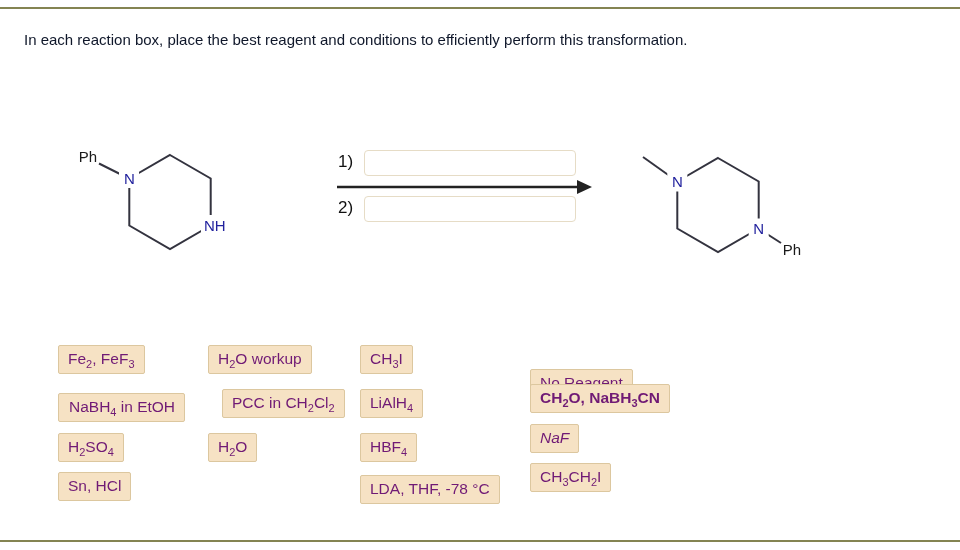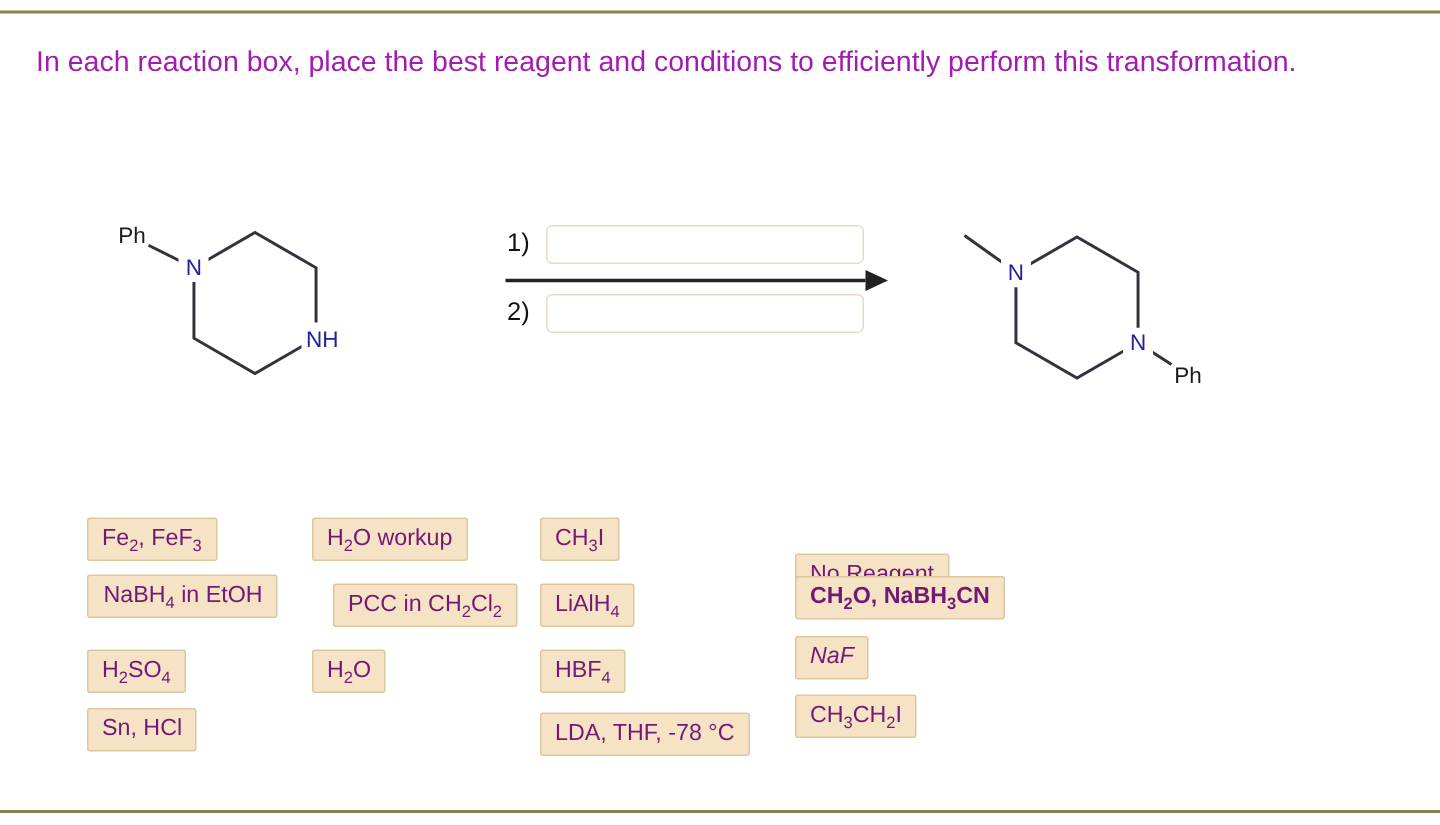--- a/index.html
+++ b/index.html
@@ -12,21 +12,21 @@
     color: #111;
   }
   .rule {
     position: absolute; left: 0; width: 960px; height: 2px;
     background: var(--rule-color, #848452);
   }
   .rule.top { top: 7px; }
   .rule.bottom { top: 540px; }
   .page-title {
     position: absolute; left: 24px; top: 31px; width: 930px;
-    font-size: 19px; color: #a21caf;
+    font-size: 15px; color: #0f172a;
   }
   .step-label {
     position: absolute; font-size: 17px; color: #111;
   }
   .step-input {
     position: absolute; left: 364px; width: 198px; height: 24px;
     border: 1px solid #e6dcc6; border-radius: 4px;
     background: #ffffff; outline: none;
     font-family: "Liberation Sans", sans-serif; font-size: 14px;
     padding: 0 6px; box-sizing: content-box;
@@ -86,21 +86,21 @@
   <line class="bond" x1="15" y1="19" x2="41" y2="37.5"></line>
   <line class="bond" x1="139" y1="96" x2="153" y2="105"></line>
   <rect x="39.3" y="33.5" width="20" height="20" fill="#ffffff"></rect>
   <rect x="120.7" y="80.5" width="20" height="20" fill="#ffffff"></rect>
   <text class="atom-n" x="49.3" y="48.5" text-anchor="middle">N</text>
   <text class="atom-n" x="130.7" y="95.5" text-anchor="middle">N</text>
   <text class="atom-c" x="164" y="117" text-anchor="middle">Ph</text>
 </svg>
 
 <div class="tile" style="left:58px;  top:345px;">Fe<sub>2</sub>, FeF<sub>3</sub></div>
-<div class="tile" style="left:58px;  top:383px;padding-left:10px;">NaBH<sub>4</sub> in EtOH</div>
+<div class="tile" style="left:58px;  top:393px;padding-left:10px;">NaBH<sub>4</sub> in EtOH</div>
 <div class="tile" style="left:58px;  top:433px;">H<sub>2</sub>SO<sub>4</sub></div>
 <div class="tile" style="left:58px;  top:472px;">Sn, HCl</div>
 
 <div class="tile" style="left:208px; top:345px;">H<sub>2</sub>O workup</div>
 <div class="tile" style="left:222px; top:389px;">PCC in CH<sub>2</sub>Cl<sub>2</sub></div>
 <div class="tile" style="left:208px; top:433px;">H<sub>2</sub>O</div>
 
 <div class="tile" style="left:360px; top:345px;">CH<sub>3</sub>I</div>
 <div class="tile" style="left:360px; top:389px;">LiAlH<sub>4</sub></div>
 <div class="tile" style="left:360px; top:433px;">HBF<sub>4</sub></div>

